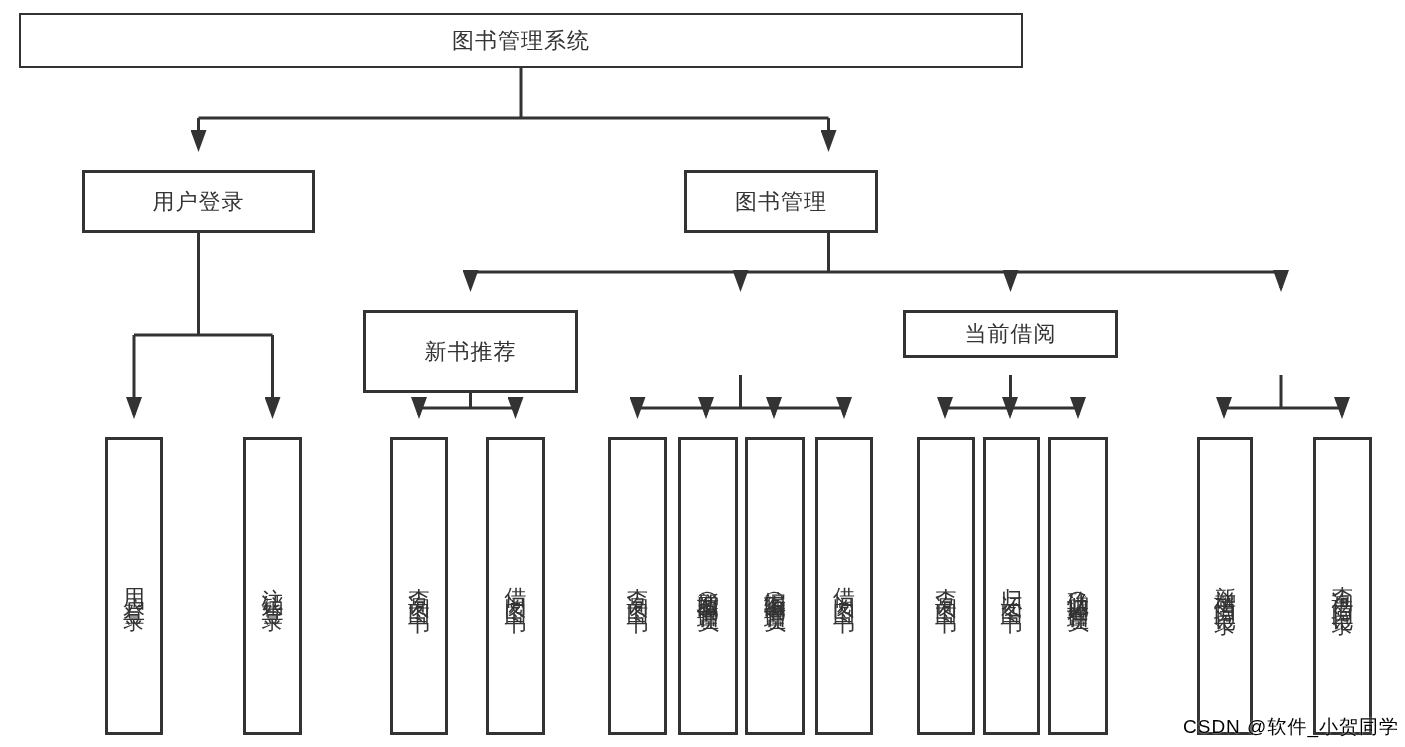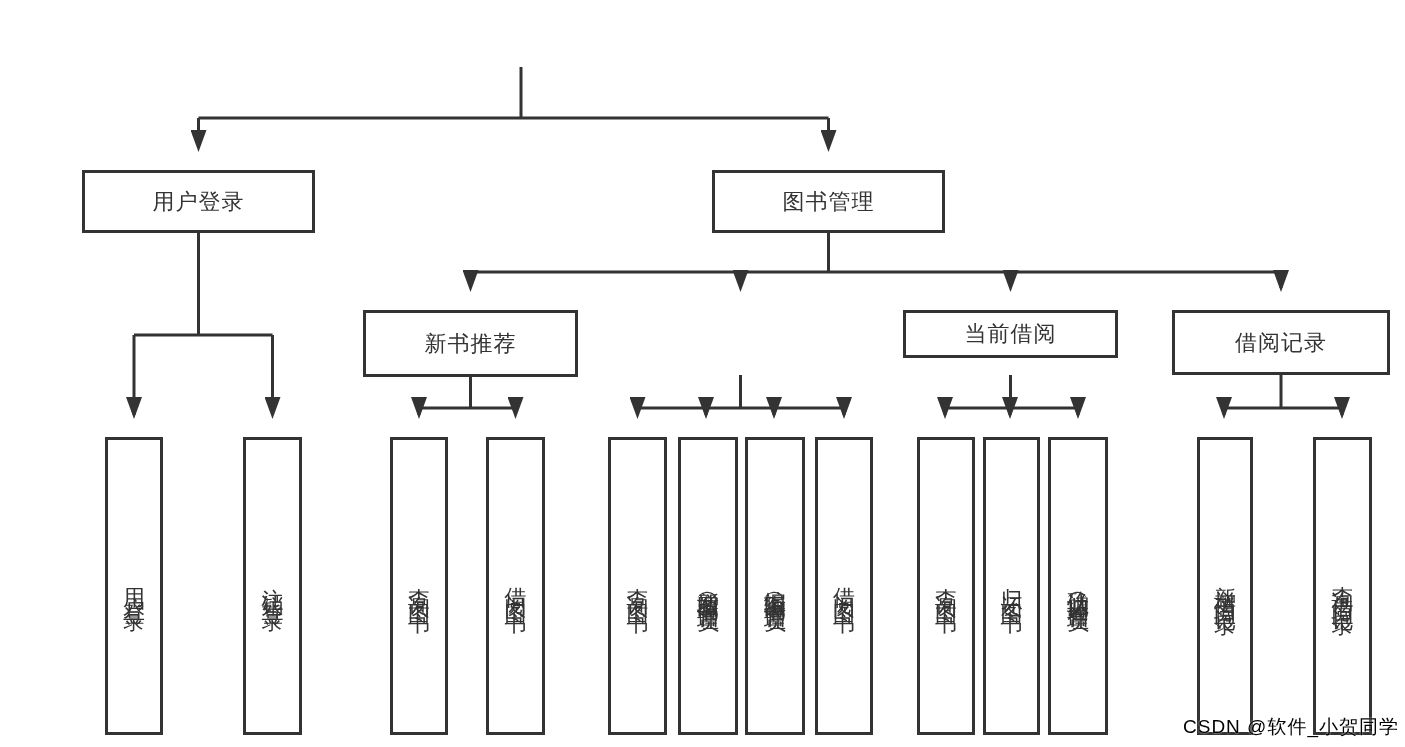--- a/index.html
+++ b/index.html
@@ -88,27 +88,27 @@
     <path class="ln" d="M945,408 V415" marker-end="url(#arrow)"></path>
     <path class="ln" d="M1010,408 V415" marker-end="url(#arrow)"></path>
     <path class="ln" d="M1078,408 V415" marker-end="url(#arrow)"></path>
 
     <path class="ln" d="M1281,375 V408"></path>
     <path class="ln" d="M1224,408 H1342"></path>
     <path class="ln" d="M1224,408 V415" marker-end="url(#arrow)"></path>
     <path class="ln" d="M1342,408 V415" marker-end="url(#arrow)"></path>
   </svg>
 
+  <div class="box h root" style="left:19px;top:13px;width:1004px;height:55px;">图书管理系统</div>
 
   <div class="box h" style="left:82px;top:170px;width:233px;height:63px;">用户登录</div>
-  <div class="box h" style="left:712px;top:170px;width:233px;height:63px;">图书管理</div>
+  <div class="box h" style="left:684px;top:170px;width:194px;height:63px;">图书管理</div>
 
-  <div class="box h" style="left:363px;top:310px;width:215px;height:67px;">新书推荐</div>
+  <div class="box h" style="left:363px;top:310px;width:215px;height:83px;">新书推荐</div>
   <div class="box h" style="left:903px;top:310px;width:215px;height:48px;">当前借阅</div>
-  <div class="box h" style="left:1172px;top:310px;width:218px;height:65px;">借阅记录</div>
 
   <div class="box v" style="left:105px;top:437px;width:58px;height:298px;">用户登录</div>
   <div class="box v" style="left:243px;top:437px;width:59px;height:298px;">注销登录</div>
 
   <div class="box v" style="left:390px;top:437px;width:58px;height:298px;">查询图书</div>
   <div class="box v" style="left:486px;top:437px;width:59px;height:298px;">借阅图书</div>
 
   <div class="box v" style="left:608px;top:437px;width:59px;height:298px;">查询图书</div>
   <div class="box v" style="left:678px;top:437px;width:60px;height:298px;letter-spacing:3px;">新增图书（管理员）</div>
   <div class="box v" style="left:745px;top:437px;width:60px;height:298px;letter-spacing:3px;">编辑图书（管理员）</div>

